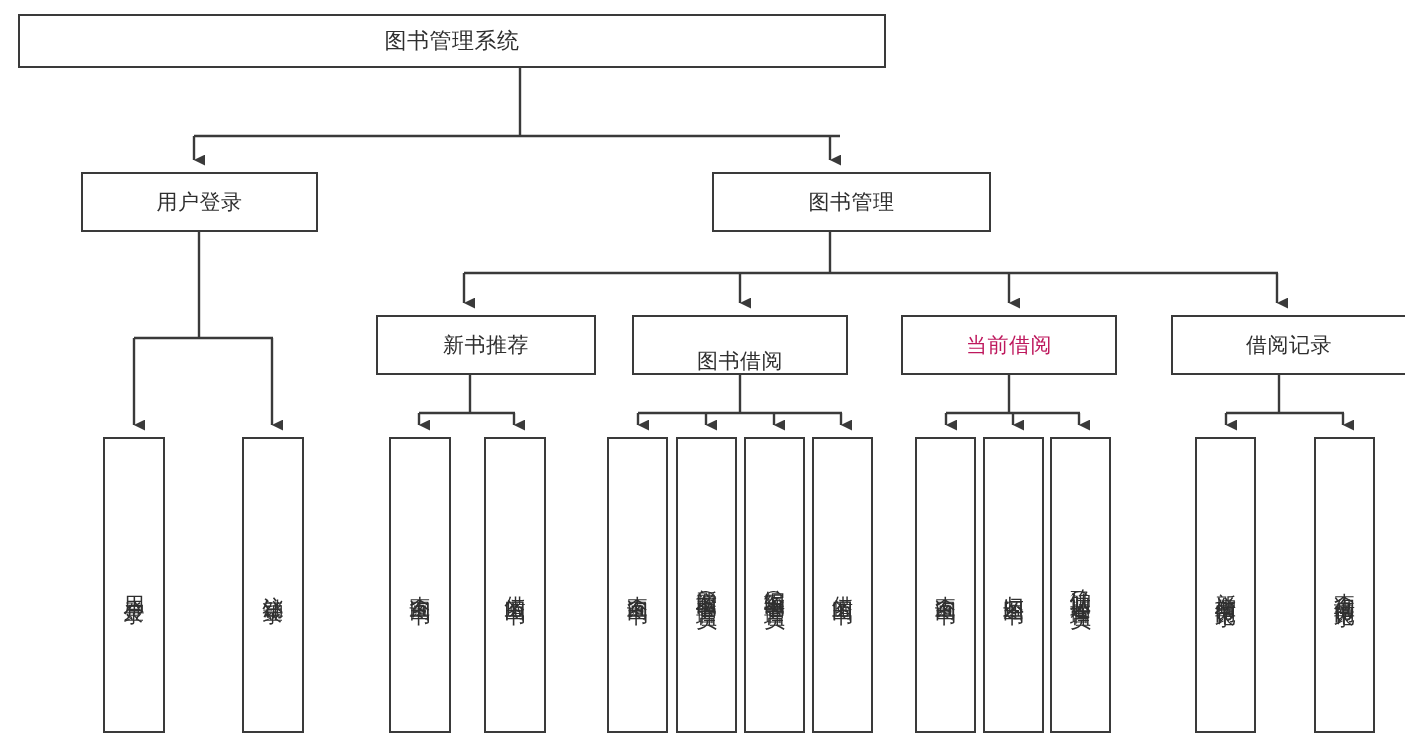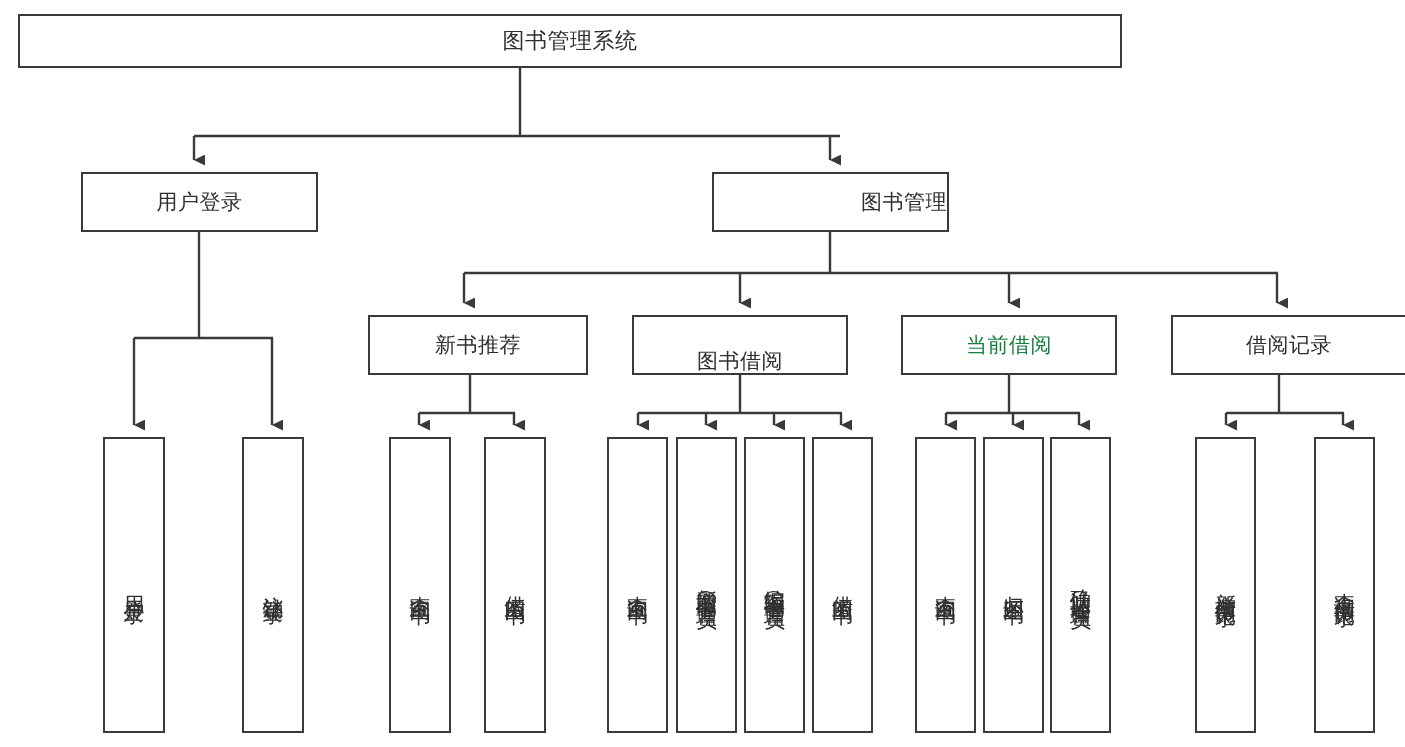--- a/index.html
+++ b/index.html
@@ -112,39 +112,39 @@
       <path d="M 1013 413 L 1013 425" marker-end="url(#arrow)"></path>
       <path d="M 1079 413 L 1079 425" marker-end="url(#arrow)"></path>
 
       <path d="M 1279 375 L 1279 413"></path>
       <path d="M 1226 413 L 1344 413"></path>
       <path d="M 1226 413 L 1226 425" marker-end="url(#arrow)"></path>
       <path d="M 1343 413 L 1343 425" marker-end="url(#arrow)"></path>
     </g>
   </svg>
 
-  <div class="node root" style="left: 18px; top: 14px; width: 1104px; height: 54px; border-color: rgb(58, 58, 58);">
+  <div class="node root" style="left: 18px; top: 14px; width: 868px; height: 54px; border-color: rgb(58, 58, 58);">
     <span class="label" style="color: rgb(47, 47, 47);">图书管理系统</span>
   </div>
 
   <div class="node" style="left: 81px; top: 172px; width: 237px; height: 60px; border-color: rgb(58, 58, 58);">
     <span class="label" style="color: rgb(47, 47, 47);">用户登录</span>
   </div>
-  <div class="node" style="left: 712px; top: 172px; width: 237px; height: 60px; border-color: rgb(58, 58, 58); justify-content: flex-end;">
+  <div class="node" style="left: 712px; top: 172px; width: 279px; height: 60px; border-color: rgb(58, 58, 58);">
     <span class="label" style="color: rgb(47, 47, 47);">图书管理</span>
   </div>
 
-  <div class="node" style="left: 368px; top: 315px; width: 220px; height: 60px; border-color: rgb(58, 58, 58);">
+  <div class="node" style="left: 376px; top: 315px; width: 220px; height: 60px; border-color: rgb(58, 58, 58);">
     <span class="label" style="color: rgb(47, 47, 47);">新书推荐</span>
   </div>
   <div class="node" style="left: 632px; top: 315px; width: 216px; height: 60px; border-color: rgb(58, 58, 58); align-items: flex-end;">
     <span class="label" style="color: rgb(47, 47, 47);">图书借阅</span>
   </div>
   <div class="node" style="left: 901px; top: 315px; width: 216px; height: 60px; border-color: rgb(58, 58, 58);">
-    <span class="label" style="color: #15803d;">当前借阅</span>
+    <span class="label" style="color: #be185d;">当前借阅</span>
   </div>
   <div class="node" style="left: 1171px; top: 315px; width: 236px; height: 60px; border-color: rgb(58, 58, 58);">
     <span class="label" style="color: rgb(47, 47, 47);">借阅记录</span>
   </div>
 
   <div class="node leaf" style="left: 103px; top: 437px; width: 62px; height: 296px; border-color: rgb(58, 58, 58);">
     <span class="label" style="color: rgb(47, 47, 47);">用户登录</span>
   </div>
   <div class="node leaf" style="left: 242px; top: 437px; width: 62px; height: 296px; border-color: rgb(58, 58, 58);">
     <span class="label" style="color: rgb(47, 47, 47);">注销登录</span>

